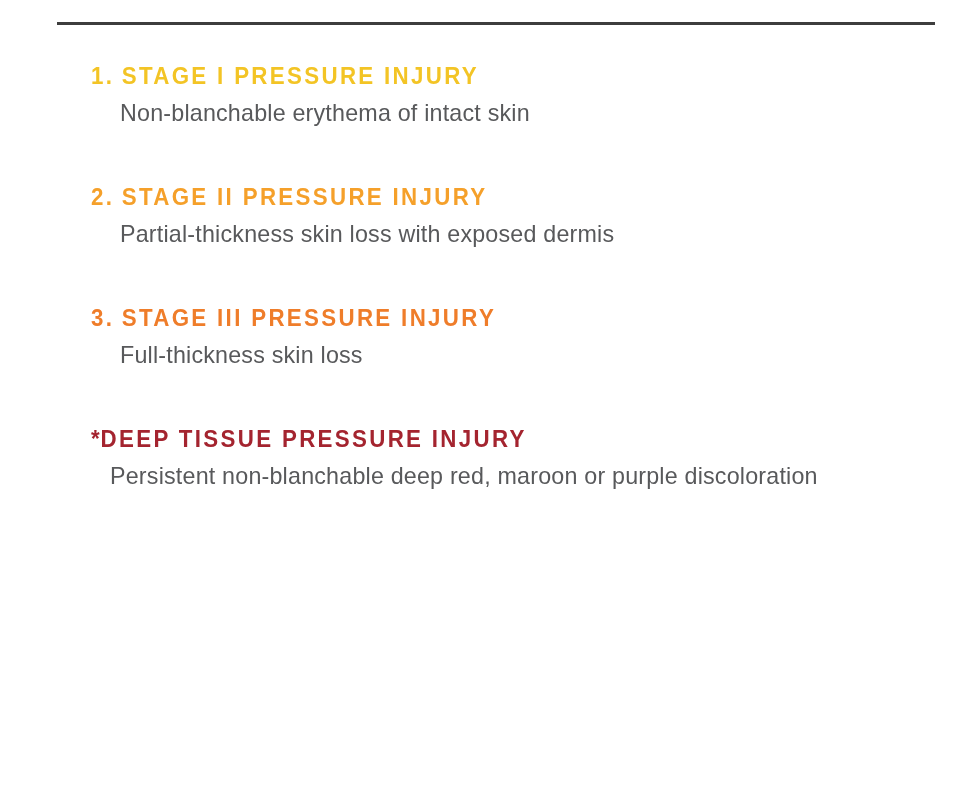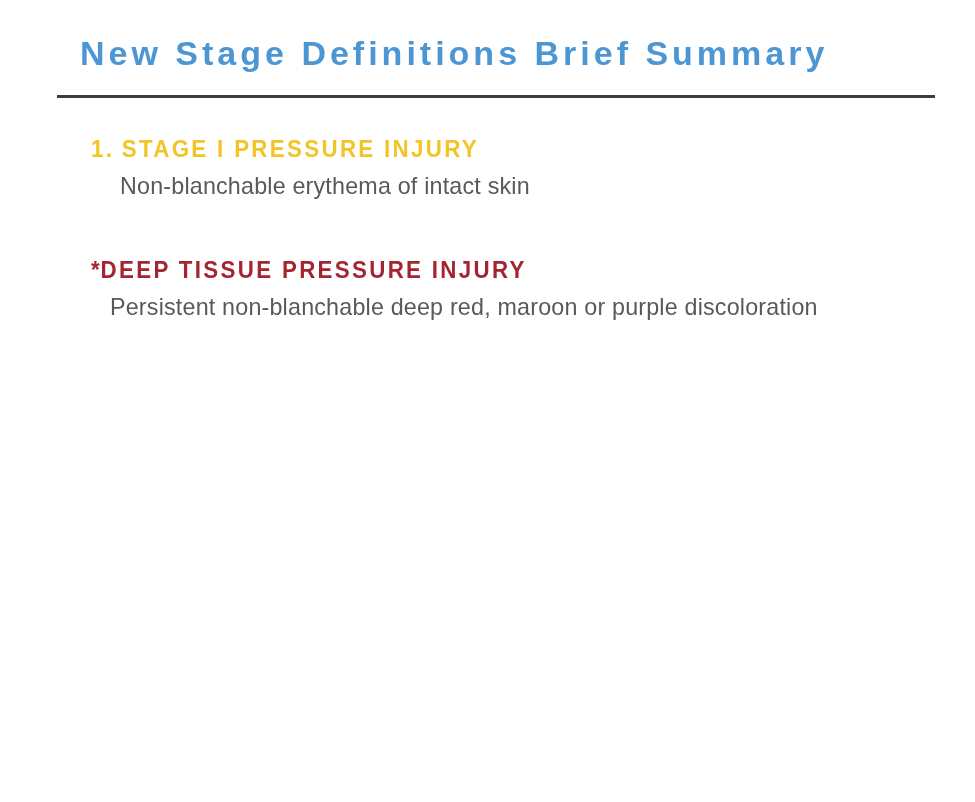--- a/index.html
+++ b/index.html
@@ -67,36 +67,45 @@
     transform-origin: left center;
   }
   .item.numbered .item-desc { margin-left: 29px; }
   .item.flagged  .item-desc { margin-left: 19px; }
 </style>
 </head>
 <body>
 
 <div class="page">
 
-  <div class="header">
-    <h1 class="page-title" style="color: rgb(76, 150, 211);">New Stage Definitions Brief Summary</h1>
-  </div>
 
   <hr class="divider" style="border-top-color: rgb(61, 61, 61);">
 
   <div class="stage-list">
 
     <section class="item numbered">
       <h2 class="item-heading" style="color: rgb(243, 196, 37);">
         <span class="item-prefix">1.</span><span class="item-title">STAGE I PRESSURE INJURY</span>
       </h2>
       <p class="item-desc" style="color: rgb(88, 89, 91);">Non-blanchable erythema of intact skin</p>
     </section>
 
+    <section class="item numbered">
+      <h2 class="item-heading" style="color: rgb(245, 160, 42);">
+        <span class="item-prefix">2.</span><span class="item-title">STAGE II PRESSURE INJURY</span>
+      </h2>
+      <p class="item-desc" style="color: rgb(88, 89, 91);">Partial-thickness skin loss with exposed dermis</p>
+    </section>
 
+    <section class="item numbered">
+      <h2 class="item-heading" style="color: rgb(239, 125, 42);">
+        <span class="item-prefix">3.</span><span class="item-title">STAGE III PRESSURE INJURY</span>
+      </h2>
+      <p class="item-desc" style="color: rgb(88, 89, 91);">Full-thickness skin loss</p>
+    </section>
 
 
 
     <section class="item flagged">
       <h2 class="item-heading" style="color: rgb(164, 36, 47);">
         <span class="item-prefix">*</span><span class="item-title">DEEP TISSUE PRESSURE INJURY</span>
       </h2>
       <p class="item-desc" style="color: rgb(88, 89, 91);">Persistent non-blanchable deep red, maroon or purple discoloration</p>
     </section>
 

